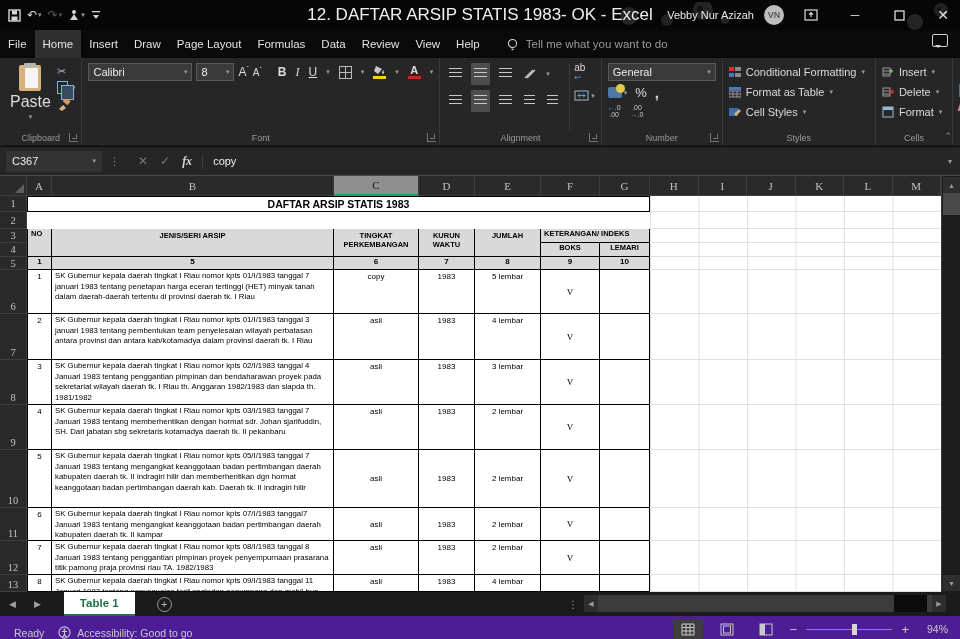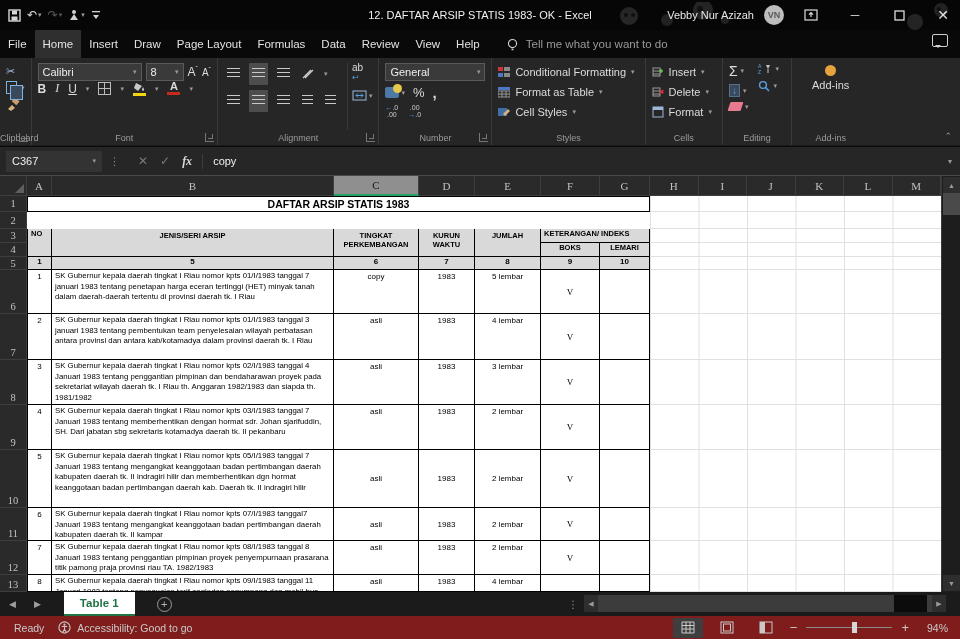--- a/index.html
+++ b/index.html
@@ -5,21 +5,21 @@
   *{box-sizing:border-box;margin:0;padding:0}
   html,body{width:960px;height:639px;overflow:hidden;background:#000;font-family:"Liberation Sans",sans-serif}
   .app{position:absolute;inset:0;width:960px;height:639px;background:#0a0a0a;overflow:hidden}
 
   
   .tbar{position:absolute;top:0;left:0;width:960px;height:30px;background:#060606;color:#e8e8e8}
   .qat{position:absolute;left:8px;top:0;height:30px;display:flex;align-items:center;gap:6px;font-size:12px;color:#ddd}
   .qat .ic{display:inline-flex;align-items:center;gap:1px}
   .qat .dim{color:#5a5a5a}
   .chev{font-size:7px;color:#9a9a9a}
-  .ttitle{position:absolute;left:0;right:0;top:0;height:30px;display:flex;align-items:center;justify-content:center;font-size:11px;color:#f0f0f0;pointer-events:none}
+  .ttitle{position:absolute;left:0;right:0;top:0;height:30px;display:flex;align-items:center;justify-content:center;font-size:17px;color:#f0f0f0;pointer-events:none}
   .tright{position:absolute;right:0;top:0;height:30px;display:flex;align-items:center;gap:10px}
   .uname{font-size:11px;color:#e8e8e8}
   .avatar{width:20px;height:20px;border-radius:50%;background:#bdbdbd;color:#5a5a5a;font-size:9px;font-weight:bold;display:flex;align-items:center;justify-content:center}
   .winbtn{width:34px;height:30px;display:flex;align-items:center;justify-content:center;color:#e0e0e0;font-size:12px}
   .deco{position:absolute;opacity:.85;pointer-events:none}
 
   
   .mrow{position:absolute;top:30px;left:0;width:960px;height:28px;background:#090909;display:flex;align-items:center;color:#e2e2e2;font-size:11.5px}
   .mtab{padding:0 8px;height:28px;display:flex;align-items:center}
   .mtab.active{background:#2f2f2f}
@@ -39,21 +39,21 @@
   .pastebig{display:flex;flex-direction:column;align-items:center;gap:2px;margin:2px 6px 0 4px}
   .clipic{width:22px;height:26px;background:#d8b27d;border-radius:2px;position:relative}
   .clipic:before{content:"";position:absolute;left:5px;top:-2px;width:12px;height:4px;background:#b5b5b5;border-radius:1px}
   .clipic:after{content:"";position:absolute;left:6px;top:3px;width:13px;height:20px;background:#f5f5f5}
   .cliptools{display:flex;flex-direction:column;gap:3px;font-size:11px;margin-top:2px}
   .copyic{width:11px;height:13px;border:1px solid #7fb2e5;position:relative;background:#262626}
   .copyic:after{content:"";position:absolute;left:3px;top:3px;width:11px;height:13px;border:1px solid #7fb2e5;background:#3a4a5a}
   .brushic{width:14px;height:14px}
   
   .selbox{background:#3a3a3a;border:1px solid #5a5a5a;height:18px;display:flex;align-items:center;justify-content:space-between;font-size:11px;color:#eee;padding:0 4px}
-  .fgrid{display:flex;flex-direction:column;gap:0}
+  .fgrid{display:flex;flex-direction:row;gap:16px}
   .fgr1{display:flex;gap:4px;align-items:center}
   .fgr2{display:flex;gap:9px;align-items:center;font-size:12px}
   .bld{font-weight:bold}.itl{font-style:italic;font-family:"Liberation Serif",serif}.unl{text-decoration:underline}
   .colorbtn{display:flex;flex-direction:column;line-height:10px;align-items:center}
   .cbar{width:13px;height:3px;margin-top:1px}
   .bordic{width:13px;height:13px;border:1px solid #bbb;background:
     linear-gradient(#bbb,#bbb) 50% 0/1px 100% no-repeat,
     linear-gradient(#bbb,#bbb) 0 50%/100% 1px no-repeat,#262626}
   
   .bars{display:inline-block;width:13px;height:11px;background:repeating-linear-gradient(#c9c9c9 0 1.5px,transparent 1.5px 4px)}
@@ -120,21 +120,21 @@
   .sbar{position:absolute;top:592px;left:0;width:960px;height:24px;background:#1b1b1b;color:#bdbdbd;display:flex;align-items:center}
   .snav{font-size:9px;color:#9f9f9f;padding:0 9px}
   .stab{height:24px;display:flex;align-items:center;padding:0 16px;background:#fff;color:#1e7145;font-weight:bold;font-size:11.5px;border-bottom:2px solid #217346;margin-left:14px}
   .addsheet{width:15px;height:15px;border:1px solid #9a9a9a;border-radius:50%;display:flex;align-items:center;justify-content:center;font-size:11px;color:#b5b5b5;margin-left:22px}
   .sdots{position:absolute;left:568px;color:#9a9a9a;font-size:10px;letter-spacing:1px}
   .hs{position:absolute;left:584px;top:3px;width:362px;height:17px;background:#3c3c3c;display:flex;align-items:center}
   .hsb{width:14px;height:17px;background:#2e2e2e;color:#9a9a9a;font-size:7px;display:flex;align-items:center;justify-content:center}
   .hsthumb{position:absolute;left:310px;width:33px;height:17px;background:#0c0c0c}
 
   
-  .stbar{position:absolute;top:616px;left:0;width:960px;height:23px;background:#7f1d1d;color:#c9c9c9;font-size:10.5px;display:flex;align-items:center}
+  .stbar{position:absolute;top:616px;left:0;width:960px;height:23px;background:#4c1d95;color:#c9c9c9;font-size:10.5px;display:flex;align-items:flex-end}
   .stleft{display:flex;align-items:center;gap:14px;padding-left:14px}
   .acc{display:flex;align-items:center;gap:6px}
   .accic{width:13px;height:13px}
   .stright{position:absolute;right:0;display:flex;align-items:center;gap:9px;padding-right:12px}
   .vwbtn{width:30px;height:20px;display:flex;align-items:center;justify-content:center}
   .vwbtn.on{background:#3e3e3e}
   .ztrack{width:86px;height:1px;background:#8a8a8a;position:relative}
   .zthumb{position:absolute;left:46px;top:-5px;width:5px;height:11px;background:#d6d6d6}
   .zpct{width:30px;text-align:right}
 </style>
@@ -219,20 +219,25 @@
           <path d="M5.5 10.5 H8.5 M6 12.5 H8" stroke="#cfcfcf" stroke-width="1.2"></path>
         </svg>
       <span>Tell me what you want to do</span>
     </span>
   </div>
   <div class="cmt"></div>
 
   <div class="ribbon">
 
     <div class="grp" style="display:flex">
+      <div class="pastebig">
+        <span class="clipic"></span>
+        <span>Paste</span>
+        <span class="chev">▾</span>
+      </div>
       <div class="cliptools">
         <span style="color:#9db7d8">✂</span>
         <span style="display:flex;gap:4px;align-items:center">
             <span class="copyic"></span>
             <span class="chev">▾</span>
           </span>
         <svg class="brushic" viewBox="0 0 14 14">
             <path d="M2 12 L6 8 L9 11 L5 14 Z" fill="#d8b27d"></path>
             <rect x="7" y="2" width="6" height="5" transform="rotate(40 10 4)" fill="#c9a06a"></rect>
           </svg>
@@ -309,21 +314,21 @@
               </svg></span>
             <span class="chev">▾</span>
           </span>
       </div>
       <div class="glabel">Alignment</div>
       <span class="lau"></span>
     </div>
 
     <div class="grp">
       <div class="numcol">
-        <span class="selbox" style="width:100px">
+        <span class="selbox" style="width:108px">
             <span>General</span>
             <span class="chev">▾</span>
           </span>
         <div class="numr">
           <span style="display:flex;align-items:center;gap:2px">
               <span class="coin"></span>
               <span class="chev">▾</span>
             </span>
           <span style="font-size:13px">%</span>
           <span style="font-size:15px;font-weight:bold;line-height:8px">,</span>

